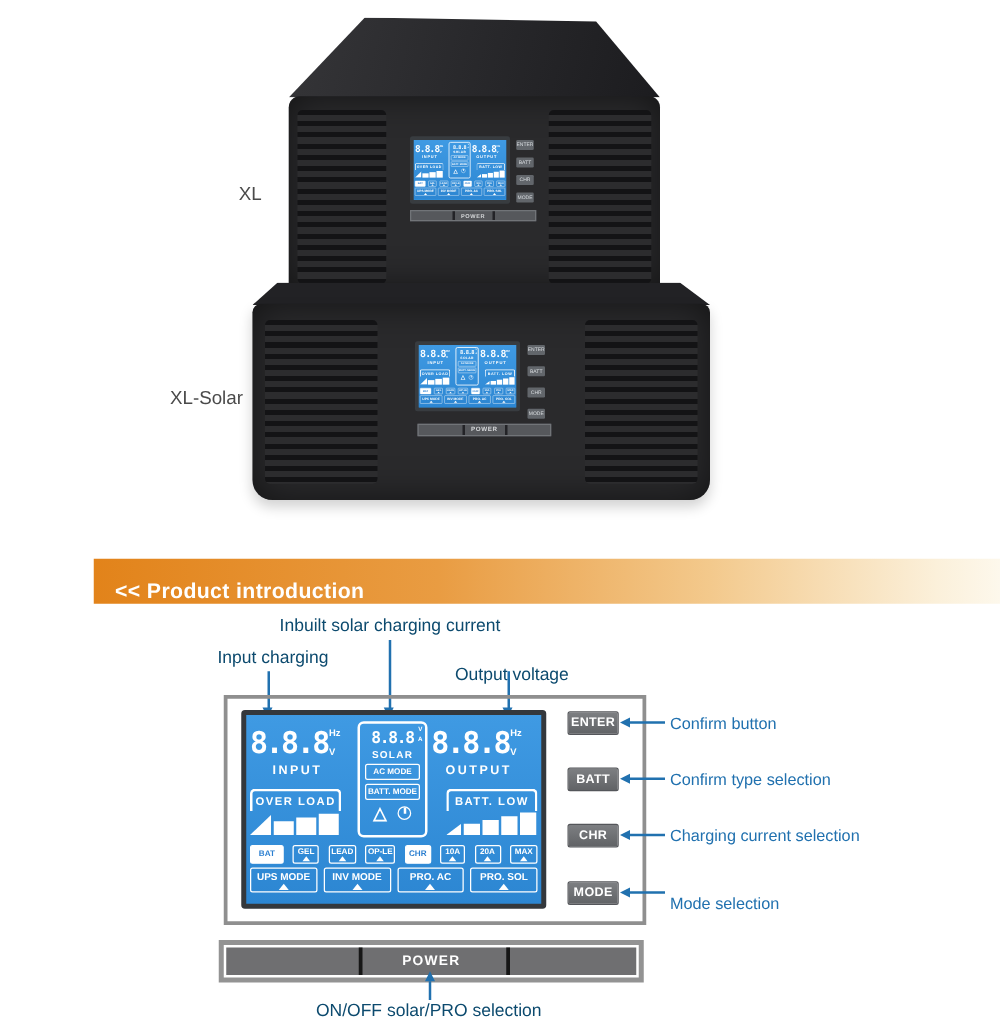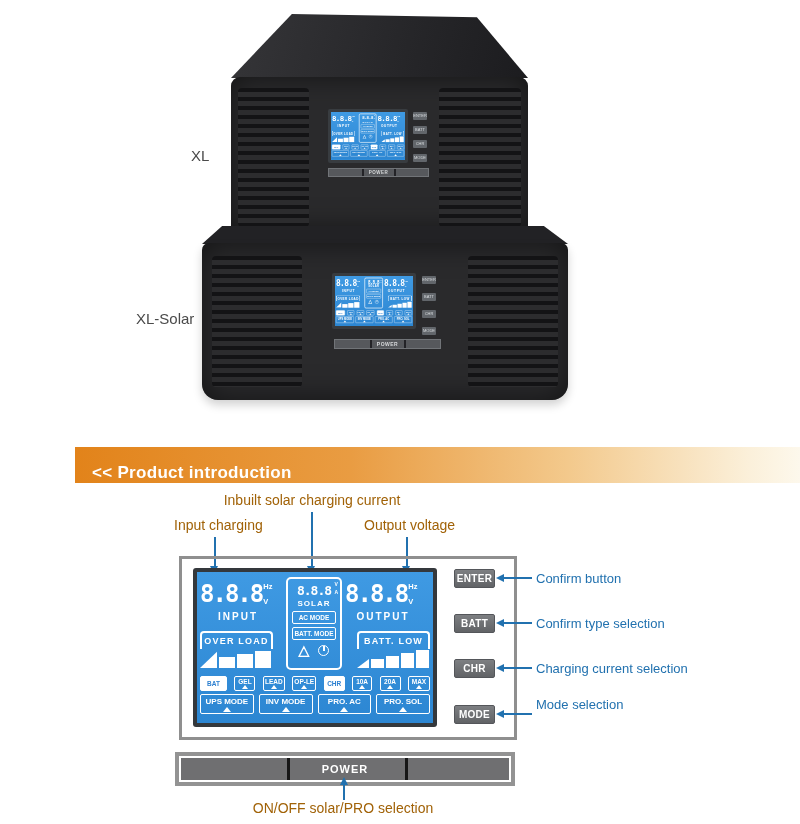--- a/index.html
+++ b/index.html
@@ -50,24 +50,24 @@
   .product-label{position:absolute;color:#4a4a4a;font-size:15px}
   #label-xl{left:191px;top:147px}
   #label-xls{left:136px;top:310px}
 
   
   .banner{position:absolute;left:75px;top:447px;width:725px;height:36px;display:flex;align-items:flex-end;
       background:linear-gradient(90deg,#e2831a 0%,#e99c42 38%,#f3c98c 68%,#fbf0da 93%,#fdf8ec 100%)}
   .banner-title{color:#fff;font-size:17px;font-weight:bold;padding-left:17px;letter-spacing:.3px}
 
   
-  .callout{position:absolute;color:#a16207;font-size:14px;white-space:nowrap}
+  .callout{position:absolute;color:#0c4a6e;font-size:14px;white-space:nowrap}
   #co-solar{left:162px;top:492px;width:300px;text-align:center}
   #co-input{left:174px;top:517px}
-  #co-output{left:364px;top:517px}
+  #co-output{left:364px;top:531px}
   #co-power{left:238px;top:800px;width:210px;text-align:center}
   .vline{position:absolute;width:2px;background:#2171af}
   .hline{position:absolute;height:2px;background:#2171af}
   .head-down{position:absolute;width:0;height:0;border-left:4.5px solid transparent;
       border-right:4.5px solid transparent;border-top:8px solid #2171af}
   .head-up{position:absolute;width:0;height:0;border-left:4.5px solid transparent;
       border-right:4.5px solid transparent;border-bottom:8px solid #2171af}
   .head-left{position:absolute;width:0;height:0;border-top:4.5px solid transparent;
       border-bottom:4.5px solid transparent;border-right:8px solid #2171af}
   #ar-input-line{left:214px;top:537px;height:30px}   #ar-input-head{left:210px;top:566px}
@@ -138,21 +138,21 @@
   .chip2{flex:1;border:1.5px solid #fff;border-radius:2px;color:#fff;font-size:8px;font-weight:bold;
       display:flex;flex-direction:column;align-items:center;padding-top:2px;line-height:9px}
   .chip2 .tmark{border-left-width:4px;border-right-width:4px;border-bottom-width:5px;margin-top:1px}
 
   
   .side-btn{position:absolute;left:454px;width:41px;height:19px;border-radius:2px;color:#fff;
       background:linear-gradient(180deg,#7d7f82,#616366);border:1px solid #54565a;
       font-size:10px;font-weight:bold;display:flex;align-items:center;justify-content:center;letter-spacing:.3px}
   #btn-enter{top:569px}#btn-batt{top:614px}#btn-chr{top:659px}#btn-mode{top:705px}
   .btn-callout{position:absolute;left:536px;color:#2171af;font-size:13px;white-space:nowrap}
-  #bc-enter{top:571px}#bc-batt{top:616px}#bc-chr{top:661px}#bc-mode{top:697px}
+  #bc-enter{top:571px}#bc-batt{top:616px}#bc-chr{top:661px}#bc-mode{top:715px}
   #ah-enter{left:496px;top:574px}#ah-batt{left:496px;top:619px}#ah-chr{left:496px;top:664px}#ah-mode{left:496px;top:710px}
   #al-enter{left:504px;top:577px;width:28px}#al-batt{left:504px;top:622px;width:28px}
   #al-chr{left:504px;top:667px;width:28px}#al-mode{left:504px;top:713px;width:28px}
 
   
   #power-frame{position:absolute;left:175px;top:752px;width:340px;height:34px;border:4px solid #939393;
       background:#fff;padding:2px}
   #power-bar{position:relative;width:100%;height:100%;background:#6f6f71;display:flex;
       align-items:center;justify-content:center}
   .power-div{position:absolute;top:0;bottom:0;width:3px;background:#161616}

